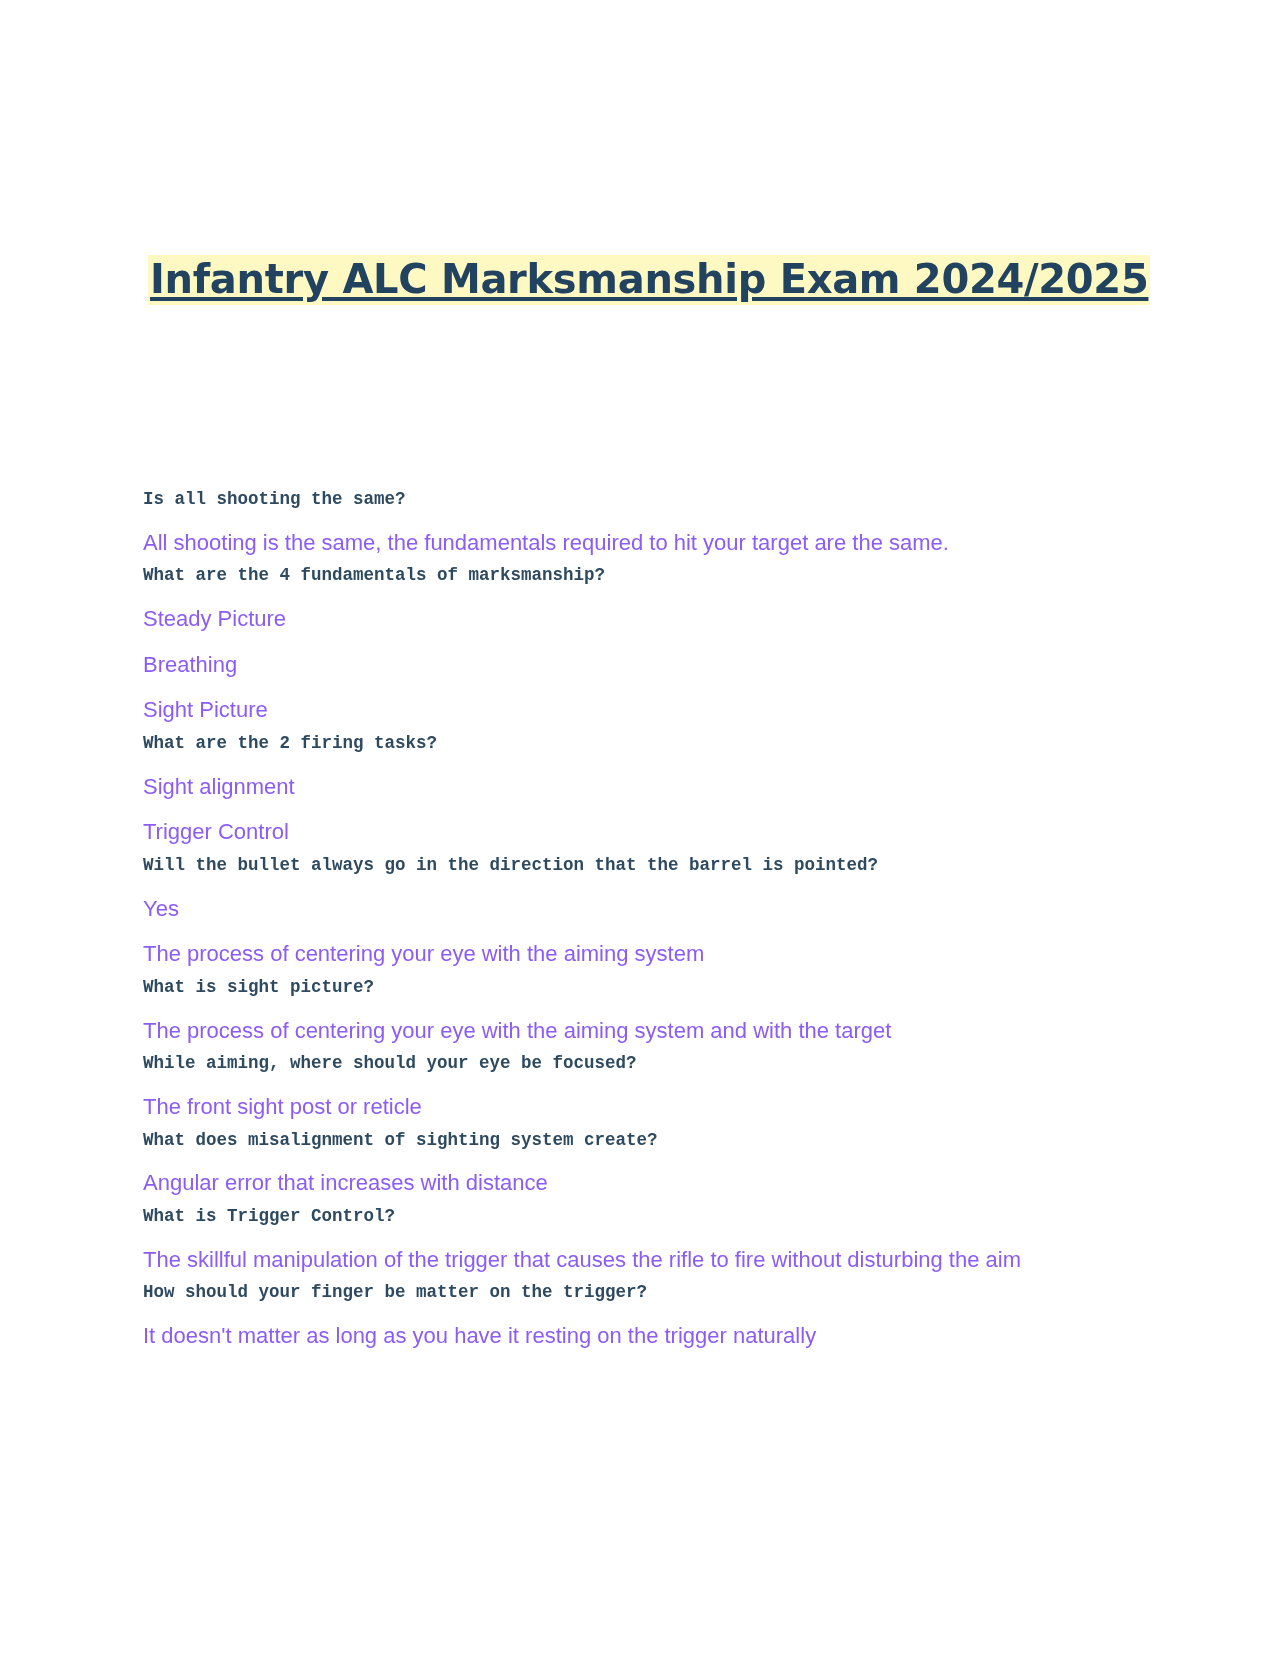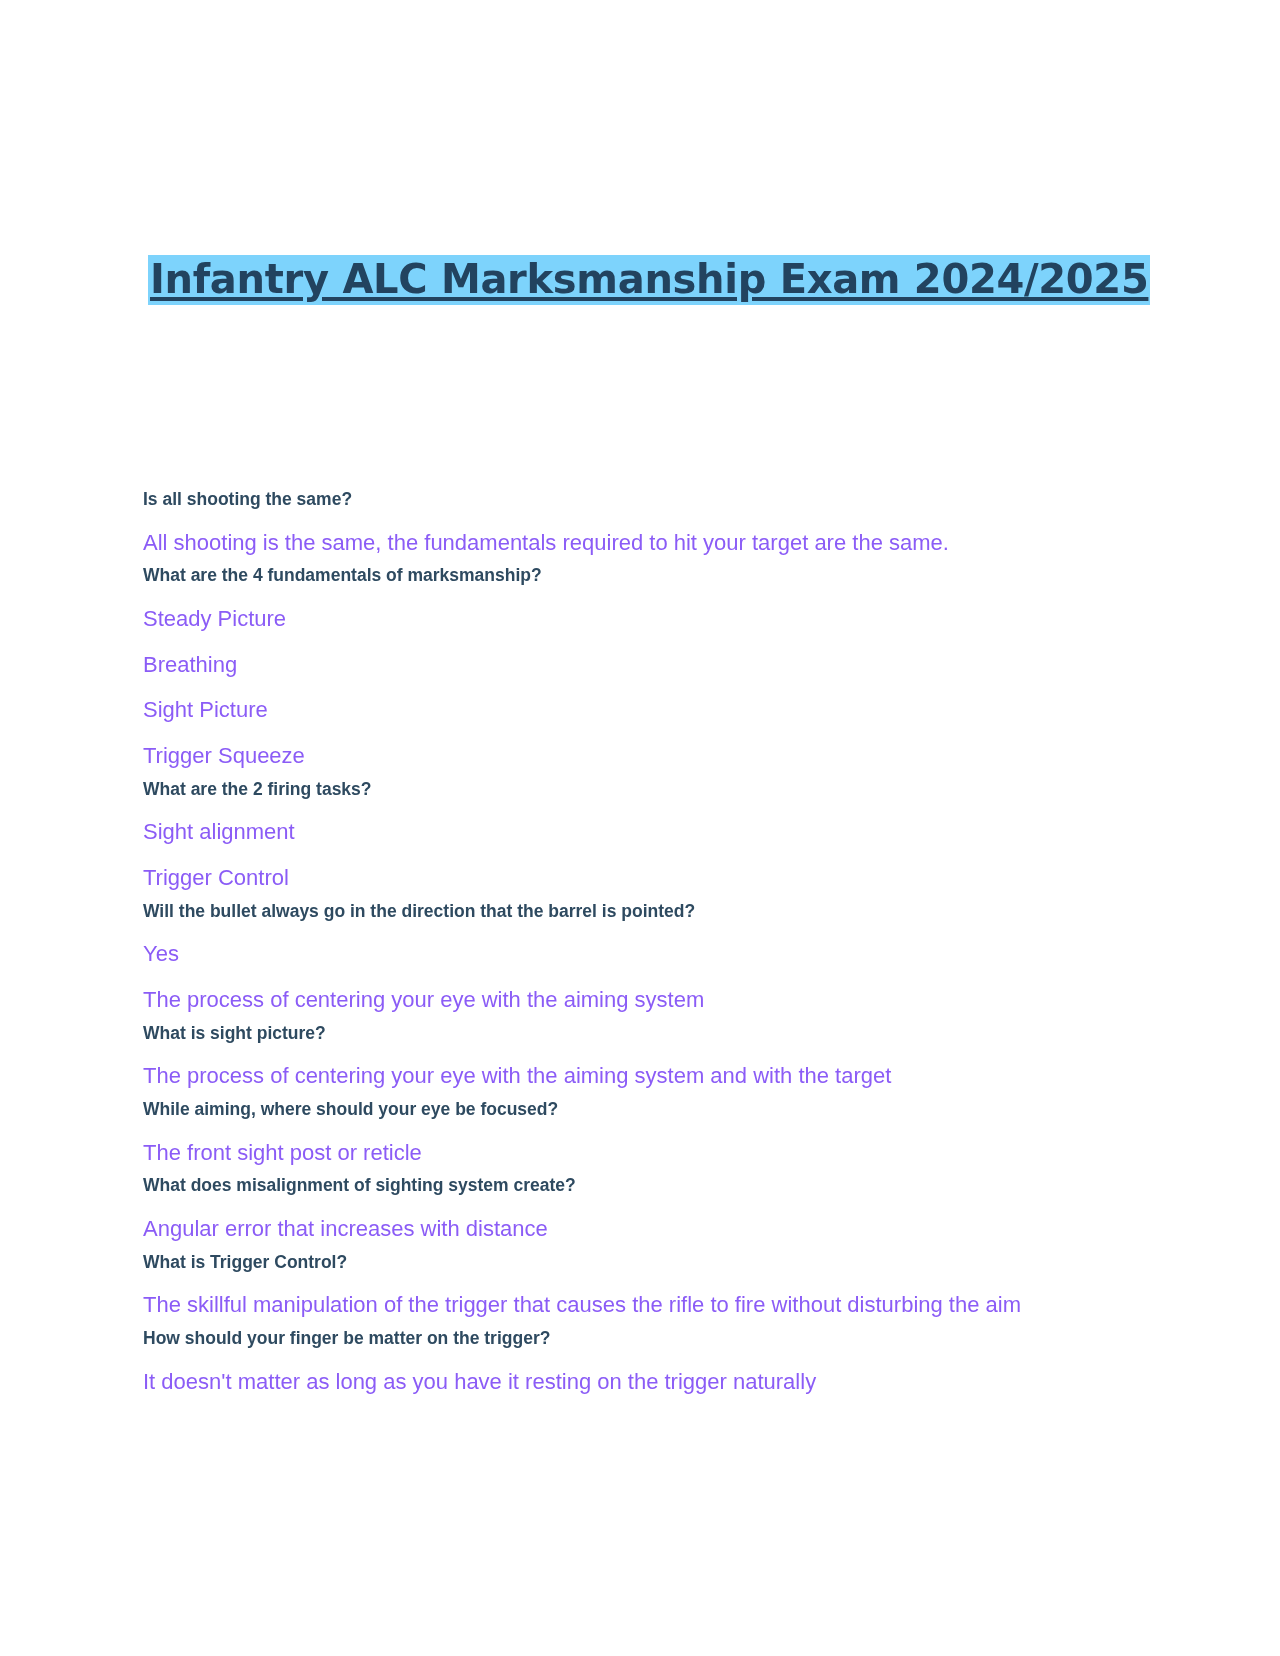--- a/index.html
+++ b/index.html
@@ -27,40 +27,40 @@
     left: 148px;
     right: 148px;
   }
   .doc-title {
     display: inline-block;
     font-family: "DejaVu Sans", sans-serif;
     font-size: 40px;
     font-weight: bold;
     letter-spacing: -0.3px;
     color: #22435f;
-    background: #7dd3fc;
+    background: #fef9c3;
     text-decoration: underline;
     text-underline-offset: 4px;
     line-height: 1.24;
     padding: 0 2px;
     white-space: nowrap;
   }
   .qa-list {
     position: absolute;
     top: 488px;
     left: 143px;
     right: 120px;
   }
   .q {
     font-size: 17.5px;
     font-weight: bold;
     color: #2e4a60;
     line-height: 1.35;
     margin: 0 0 6px 0;
-    font-family: Liberation Sans, sans-serif;
+    font-family: Liberation Mono, monospace;
   }
   .a {
     font-size: 22px;
     font-weight: normal;
     color: #8b5cf6;
     line-height: 1.35;
     margin: 16px 0 7px 0;
     font-family: "Liberation Sans", sans-serif;
   }
 </style>
@@ -73,21 +73,20 @@
     <span class="doc-title">Infantry ALC Marksmanship Exam 2024/2025</span>
   </div>
 
   <div class="qa-list">
       <p class="q">Is all shooting the same?</p>
       <p class="a">All shooting is the same, the fundamentals required to hit your target are the same.</p>
       <p class="q">What are the 4 fundamentals of marksmanship?</p>
       <p class="a">Steady Picture</p>
       <p class="a">Breathing</p>
       <p class="a">Sight Picture</p>
-      <p class="a">Trigger Squeeze</p>
       <p class="q">What are the 2 firing tasks?</p>
       <p class="a">Sight alignment</p>
       <p class="a">Trigger Control</p>
       <p class="q">Will the bullet always go in the direction that the barrel is pointed?</p>
       <p class="a">Yes</p>
       <p class="a">The process of centering your eye with the aiming system</p>
       <p class="q">What is sight picture?</p>
       <p class="a">The process of centering your eye with the aiming system and with the target</p>
       <p class="q">While aiming, where should your eye be focused?</p>
       <p class="a">The front sight post or reticle</p>

